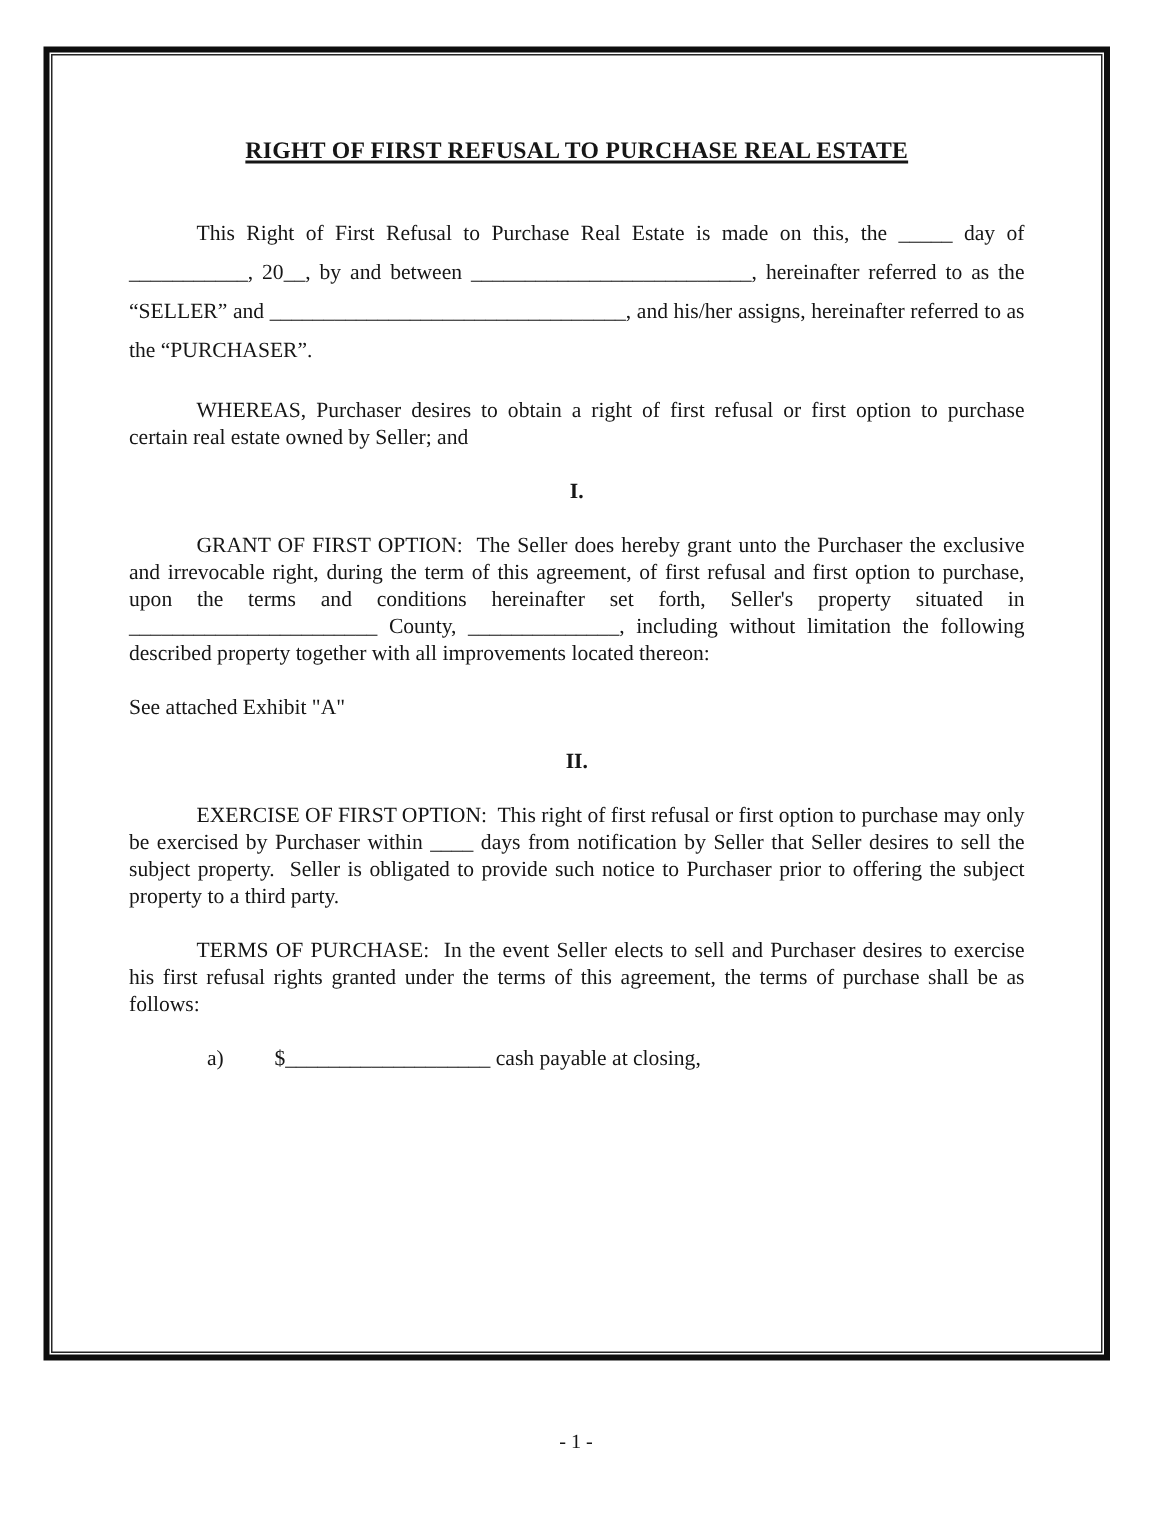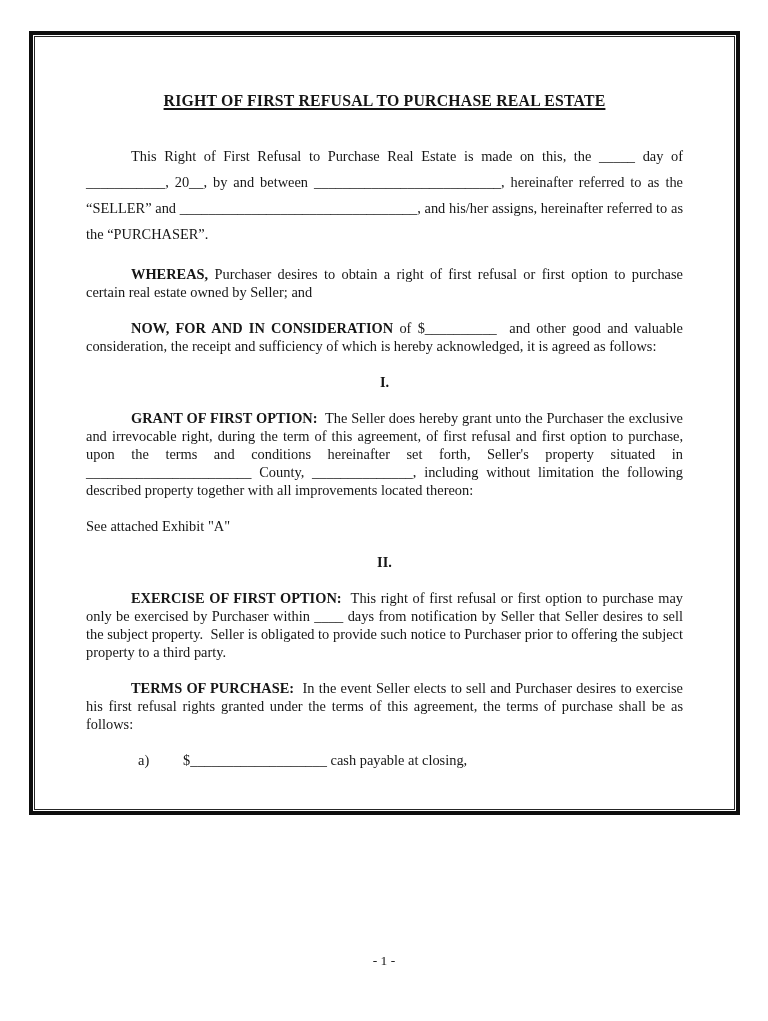--- a/index.html
+++ b/index.html
@@ -6,21 +6,21 @@
   body{
     width:768px;height:1021px;
     background:#ffffff;
     font-family:"Liberation Serif", serif;
     color:#161616;
     position:relative;
     overflow:hidden;
   }
   .page{position:absolute;inset:0;}
   .frame-outer{
-    position:absolute;left:29px;top:31px;width:711px;height:784px;
+    position:absolute;left:29px;top:31px;width:711px;height:876px;
     border:4px solid #0e0e0e;box-sizing:border-box;
   }
   .frame-inner{
     position:absolute;inset:1px;
     border:1px solid #262626;
   }
   .content{
     position:absolute;inset:0;
     padding:54px 51px 0 51px;
     font-size:14.4px;line-height:18px;
@@ -29,21 +29,21 @@
   .title{
     text-align:center;font-weight:bold;font-size:15.8px;line-height:20px;
     letter-spacing:0.2px;
     text-decoration:underline;text-decoration-thickness:1.5px;text-underline-offset:2px;
     margin:0 0 32px 0;
   }
   .para{margin:0 0 18px 0;text-align:justify;text-indent:45px;}
   .para.intro{line-height:26px;}
   .para.no-indent{text-indent:0;text-align:left;}
   .roman{text-align:center;font-weight:bold;margin:0 0 18px 0;}
-  .lead{font-weight:bold;margin-top:44px;}
+  .lead{font-weight:normal;margin-top:44px;}
   .item{padding-left:48px;margin:4px;}
   .marker{display:inline-block;width:45px;}
   .footer{
     position:absolute;left:0;right:0;bottom:51px;
     text-align:center;font-size:13.5px;line-height:18px;
   }
 </style>
 </head>
 <body>
 
@@ -52,21 +52,20 @@
     <div class="frame-inner">
       <div class="content">
 
         <div class="title">RIGHT OF FIRST REFUSAL TO PURCHASE REAL ESTATE</div>
 
         <p class="para intro"><span>This Right of First Refusal to Purchase Real Estate is made on this, the </span><span>_____</span><span> day of </span><span>___________</span><span>, 20</span><span>__</span><span>, by and between </span><span>__________________________</span><span>, hereinafter referred to as the “SELLER” and </span><span>_________________________________</span><span>, and his/her assigns, hereinafter referred to as the “PURCHASER”.</span></p>
 
         <p class="para"><span class="lead">WHEREAS,</span><span> Purchaser desires to obtain a right of first refusal or first option to purchase certain real estate owned by Seller; and</span></p>
 
 
-        <p class="para"><span class="lead">NOW, FOR AND IN CONSIDERATION</span><span> of $</span><span>__________</span><span>&nbsp; and other good and valuable consideration, the receipt and sufficiency of which is hereby acknowledged, it is agreed as follows:</span></p>
 
         <div class="roman">I.</div>
 
         <p class="para"><span class="lead">GRANT OF FIRST OPTION:</span><span>&nbsp; The Seller does hereby grant unto the Purchaser the exclusive and irrevocable right, during the term of this agreement, of first refusal and first option to purchase, upon the terms and conditions hereinafter set forth, Seller's property situated in </span><span>_______________________</span><span> County, </span><span>______________</span><span>, including without limitation the following described property together with all improvements located thereon:</span></p>
 
         <p class="para no-indent">See attached Exhibit "A"</p>
 
         <div class="roman">II.</div>
 
         <p class="para"><span class="lead">EXERCISE OF FIRST OPTION:</span><span>&nbsp; This right of first refusal or first option to purchase may only be exercised by Purchaser within </span><span>____</span><span> days from notification by Seller that Seller desires to sell the subject property.&nbsp; Seller is obligated to provide such notice to Purchaser prior to offering the subject property to a third party.</span></p>

